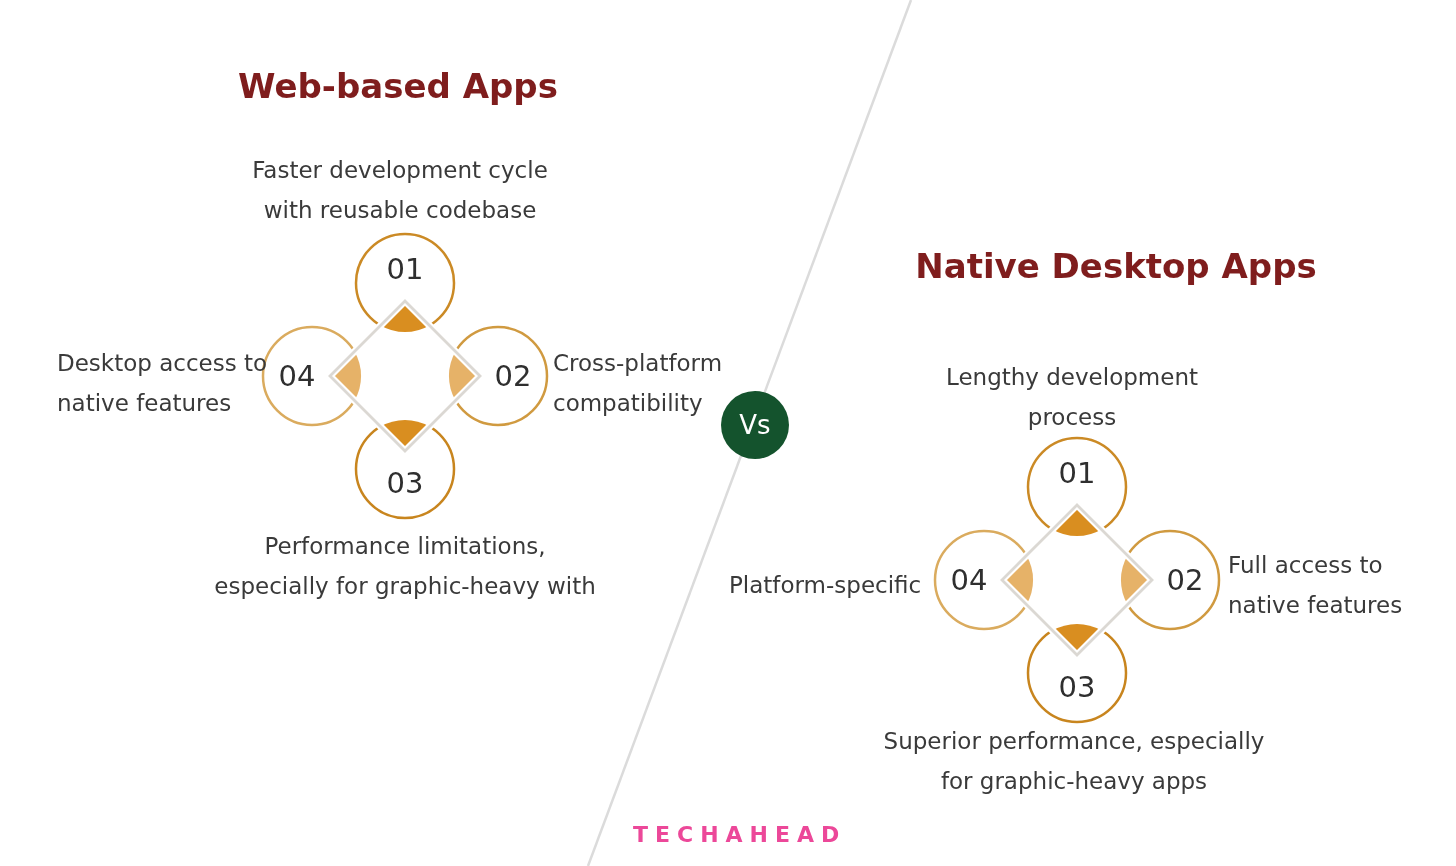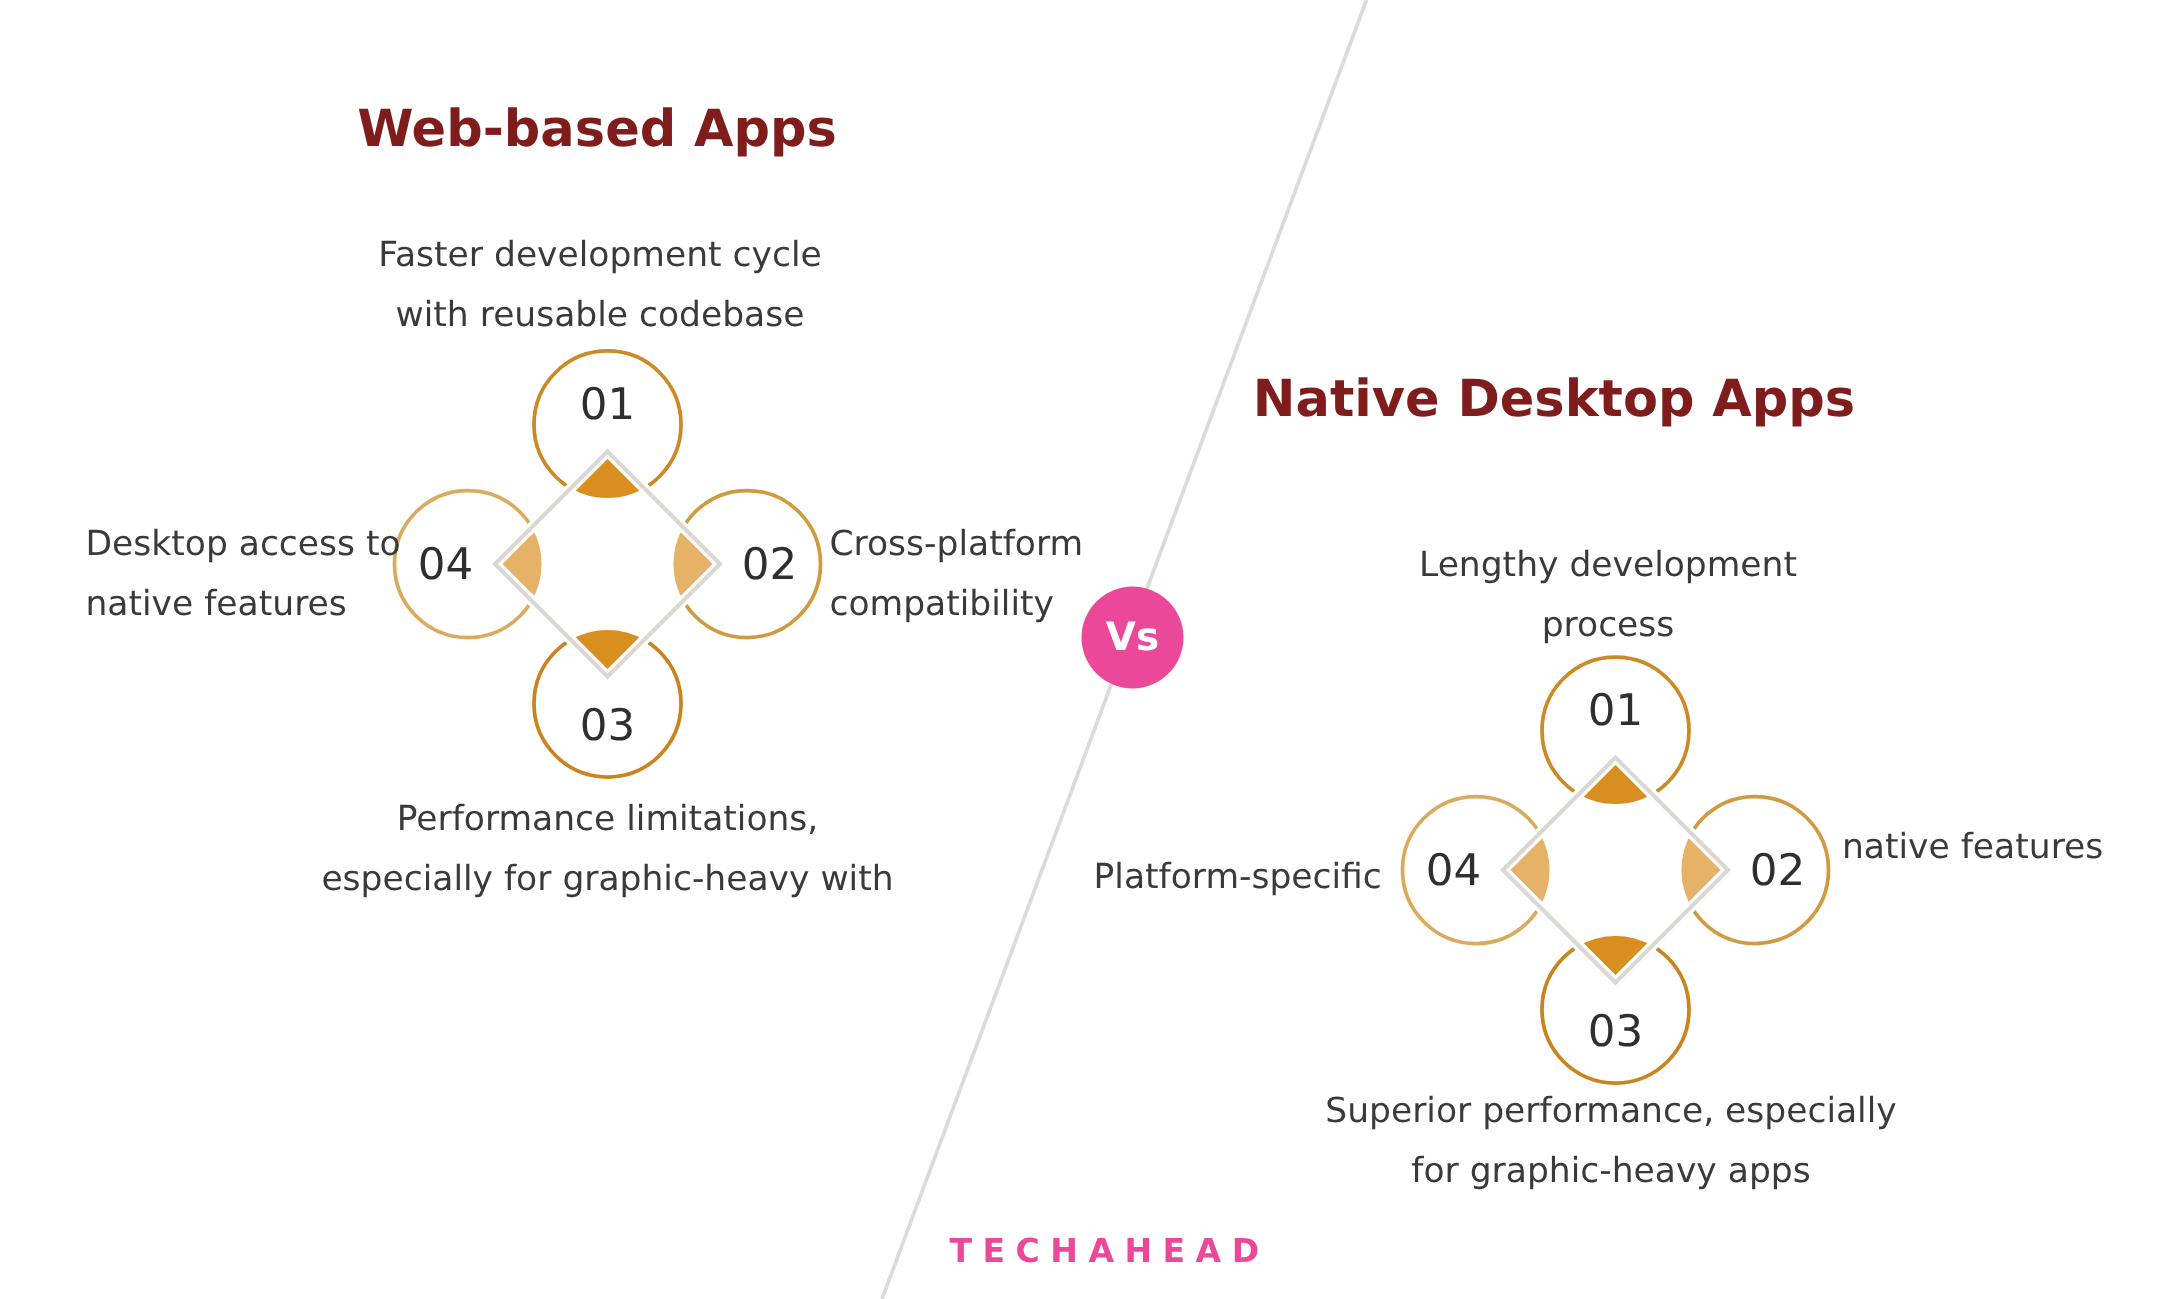--- a/index.html
+++ b/index.html
@@ -14,42 +14,41 @@
   .diagram-svg{position:absolute;z-index:2;}
   #diagram-web{left:255px;top:226px;}
   #diagram-native{left:927px;top:430px;}
   .title{
     position:absolute;z-index:3;
     transform:translateX(-50%);
     font-size:34px;font-weight:700;color:#7f1d1d;
     white-space:nowrap;
   }
   #title-web{left:398px;top:66px;}
-  #title-native{left:1036px;top:246px;}
+  #title-native{left:1116px;top:246px;}
   .label{
     position:absolute;z-index:3;
     font-size:23px;line-height:40px;color:#3a3a3a;
     white-space:nowrap;
   }
   .label.centered{transform:translateX(-50%);text-align:center;}
   #label-web-top{left:400px;top:150px;}
   #label-web-right{left:553px;top:343px;}
   #label-web-bottom{left:405px;top:526px;}
   #label-web-left{left:57px;top:343px;}
   #label-native-top{left:1072px;top:357px;}
   #label-native-right{left:1228px;top:545px;}
   #label-native-bottom{left:1074px;top:721px;}
   #label-native-left{left:713px;top:565px;margin-left:16px;}
   .vs-badge{
     position:absolute;z-index:4;
     left:721px;top:391px;width:68px;height:68px;
-    border-radius:50%;background:#ec4899;color:#ffffff;
+    border-radius:50%;background:#14532d;color:#ffffff;
     display:flex;align-items:center;justify-content:center;
     font-size:26px;
-    font-weight:bold;
   }
   .brand{
     position:absolute;z-index:3;
     left:633px;top:822px;
     font-size:22px;font-weight:700;letter-spacing:7px;
     color:#ec4899;
   }
   .num{font-family:"DejaVu Sans","Liberation Sans",sans-serif;font-size:29px;}
 </style>
 </head>
@@ -115,20 +114,21 @@
   <div class="label" id="label-web-left">
     <div>Desktop access to</div>
     <div>native features</div>
   </div>
 
   <div class="label centered" id="label-native-top">
     <div>Lengthy development</div>
     <div>process</div>
   </div>
   <div class="label" id="label-native-right">
+    <div>Full access to</div>
     <div>native features</div>
   </div>
   <div class="label centered" id="label-native-bottom">
     <div>Superior performance, especially</div>
     <div>for graphic-heavy apps</div>
   </div>
   <div class="label" id="label-native-left">
     <div>Platform-specific</div>
   </div>
 

